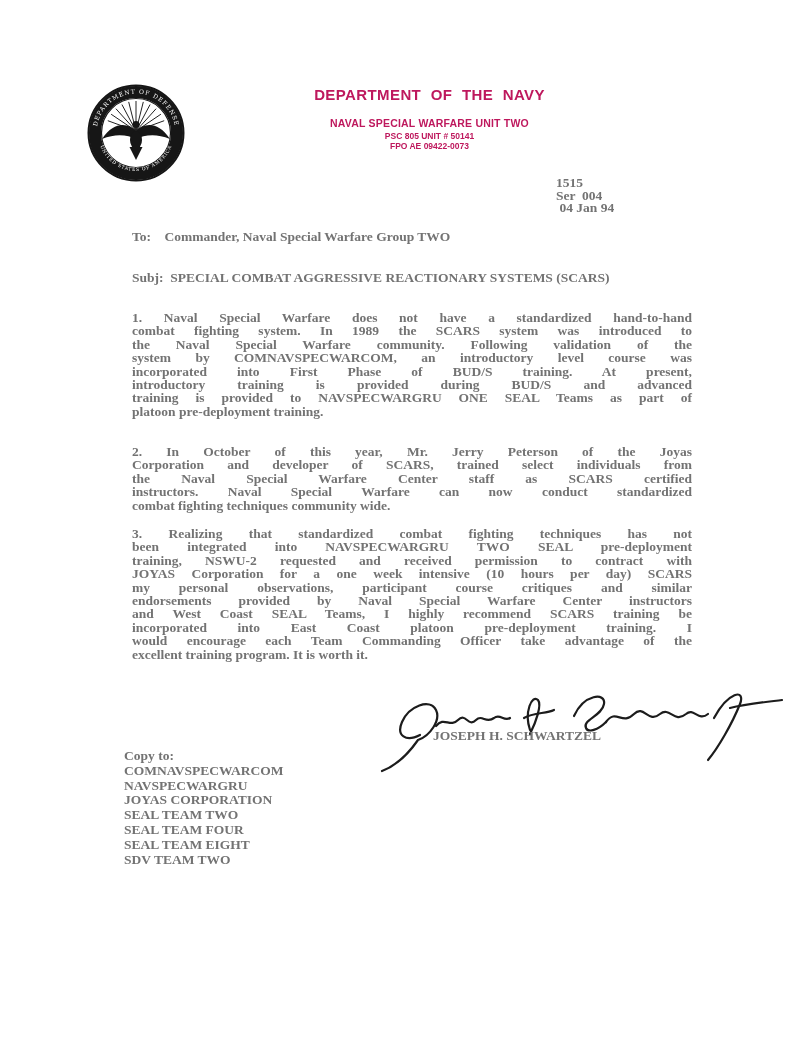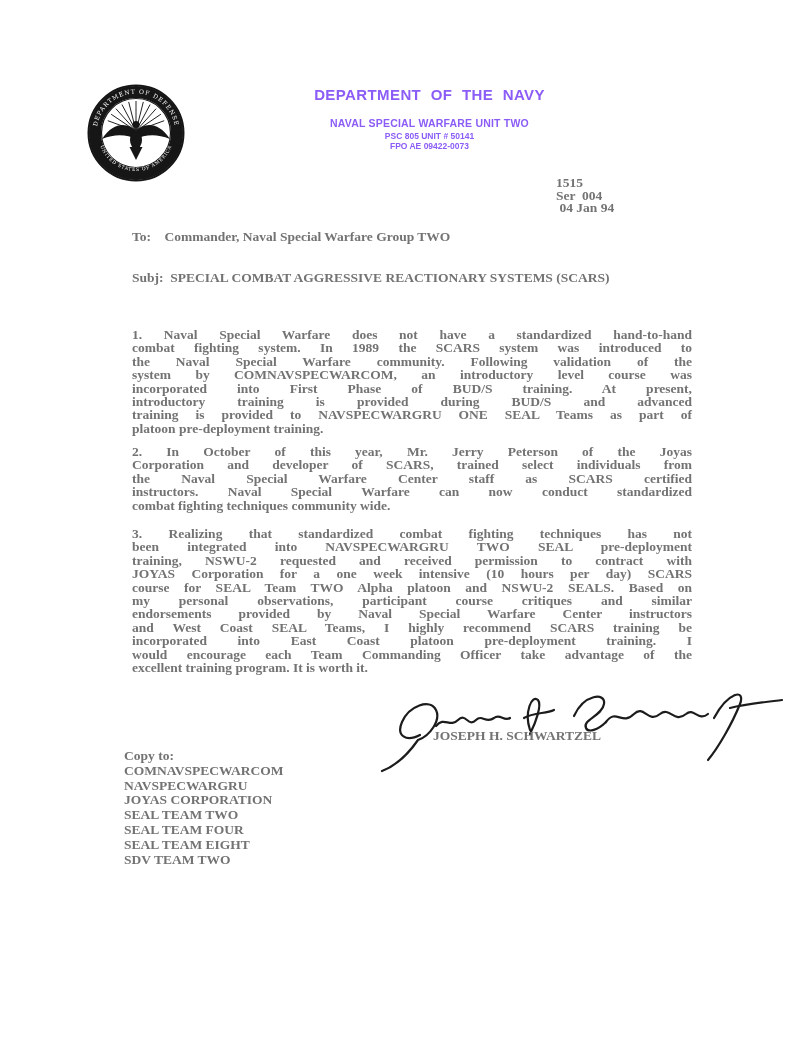--- a/index.html
+++ b/index.html
@@ -4,38 +4,38 @@
 <style>
   html,body{margin:0;padding:0;background:#ffffff;}
   .page{
     position:relative;width:800px;height:1038px;background:#ffffff;
     color:#161616;overflow:hidden;
     font-family:"DejaVu Sans Mono",monospace;
   }
   
   .letterhead{
     position:absolute;left:237px;top:86px;width:385px;text-align:center;
-    font-family:"Liberation Sans",sans-serif;font-weight:bold;color:#8b5cf6;
+    font-family:"Liberation Sans",sans-serif;font-weight:bold;color:#be185d;
   }
   .lh1{font-size:15px;letter-spacing:.4px;word-spacing:5px;line-height:17px;}
   .lh2{font-size:10.5px;letter-spacing:.2px;margin-top:14px;line-height:12px;}
   .lh3{font-size:8.5px;margin-top:2px;line-height:10px;}
   .lh4{font-size:8.5px;line-height:10px;}
   .seal{position:absolute;left:86px;top:83px;width:100px;height:100px;}
   
   .textblock{
     position:absolute;font-family:Liberation Serif, serif;
     font-weight:700;font-size:13.5px;line-height:13.4px;color:#737373;
   }
   .tl{white-space:pre;}
   .tl.just{white-space:normal;text-align:justify;text-align-last:justify;}
   .refblock{left:556px;top:177px;line-height:12.5px;}
   .addrblock{left:132px;top:230px;width:560px;}
   .subjblock{left:132px;top:271px;width:560px;}
-  .para1{left:132px;top:328px;width:560px;}
+  .para1{left:132px;top:311px;width:560px;}
   .para2{left:132px;top:445px;width:560px;}
   .para3{left:132px;top:527px;width:560px;}
   .copyblock{left:124px;top:749px;line-height:14.8px;}
   .sig-ink{position:absolute;left:378px;top:678px;width:412px;height:96px;}
   .sig-name{position:absolute;left:433px;top:729px;white-space:pre;}
 </style>
 </head>
 <body>
 
 <div class="page">
@@ -111,21 +111,20 @@
       <div class="tl just">Corporation and developer of SCARS, trained select individuals from</div>
       <div class="tl just">the Naval Special Warfare Center staff as SCARS certified</div>
       <div class="tl just">instructors.  Naval Special Warfare can now conduct standardized</div>
       <div class="tl">combat fighting techniques community wide.</div>
     </div>
   <div class="textblock para3">
       <div class="tl just">3.  Realizing that standardized combat fighting techniques has not</div>
       <div class="tl just">been integrated into NAVSPECWARGRU TWO SEAL pre-deployment</div>
       <div class="tl just">training, NSWU-2 requested and received permission to contract with</div>
       <div class="tl just">JOYAS Corporation for a one week intensive (10 hours per day) SCARS</div>
-      <div class="tl just">course for SEAL Team TWO Alpha platoon and NSWU-2 SEALS.  Based on</div>
       <div class="tl just">my personal observations, participant course critiques and similar</div>
       <div class="tl just">endorsements provided by Naval Special Warfare Center instructors</div>
       <div class="tl just">and West Coast SEAL Teams, I highly recommend SCARS training be</div>
       <div class="tl just">incorporated into East Coast platoon pre-deployment training.  I</div>
       <div class="tl just">would encourage each Team Commanding Officer take advantage of the</div>
       <div class="tl">excellent training program. It is worth it.</div>
     </div>
 
   <svg class="sig-ink" viewBox="0 0 412 96" aria-hidden="true">
     <g fill="none" stroke="#1c1c1c" stroke-width="2.2" stroke-linecap="round">

